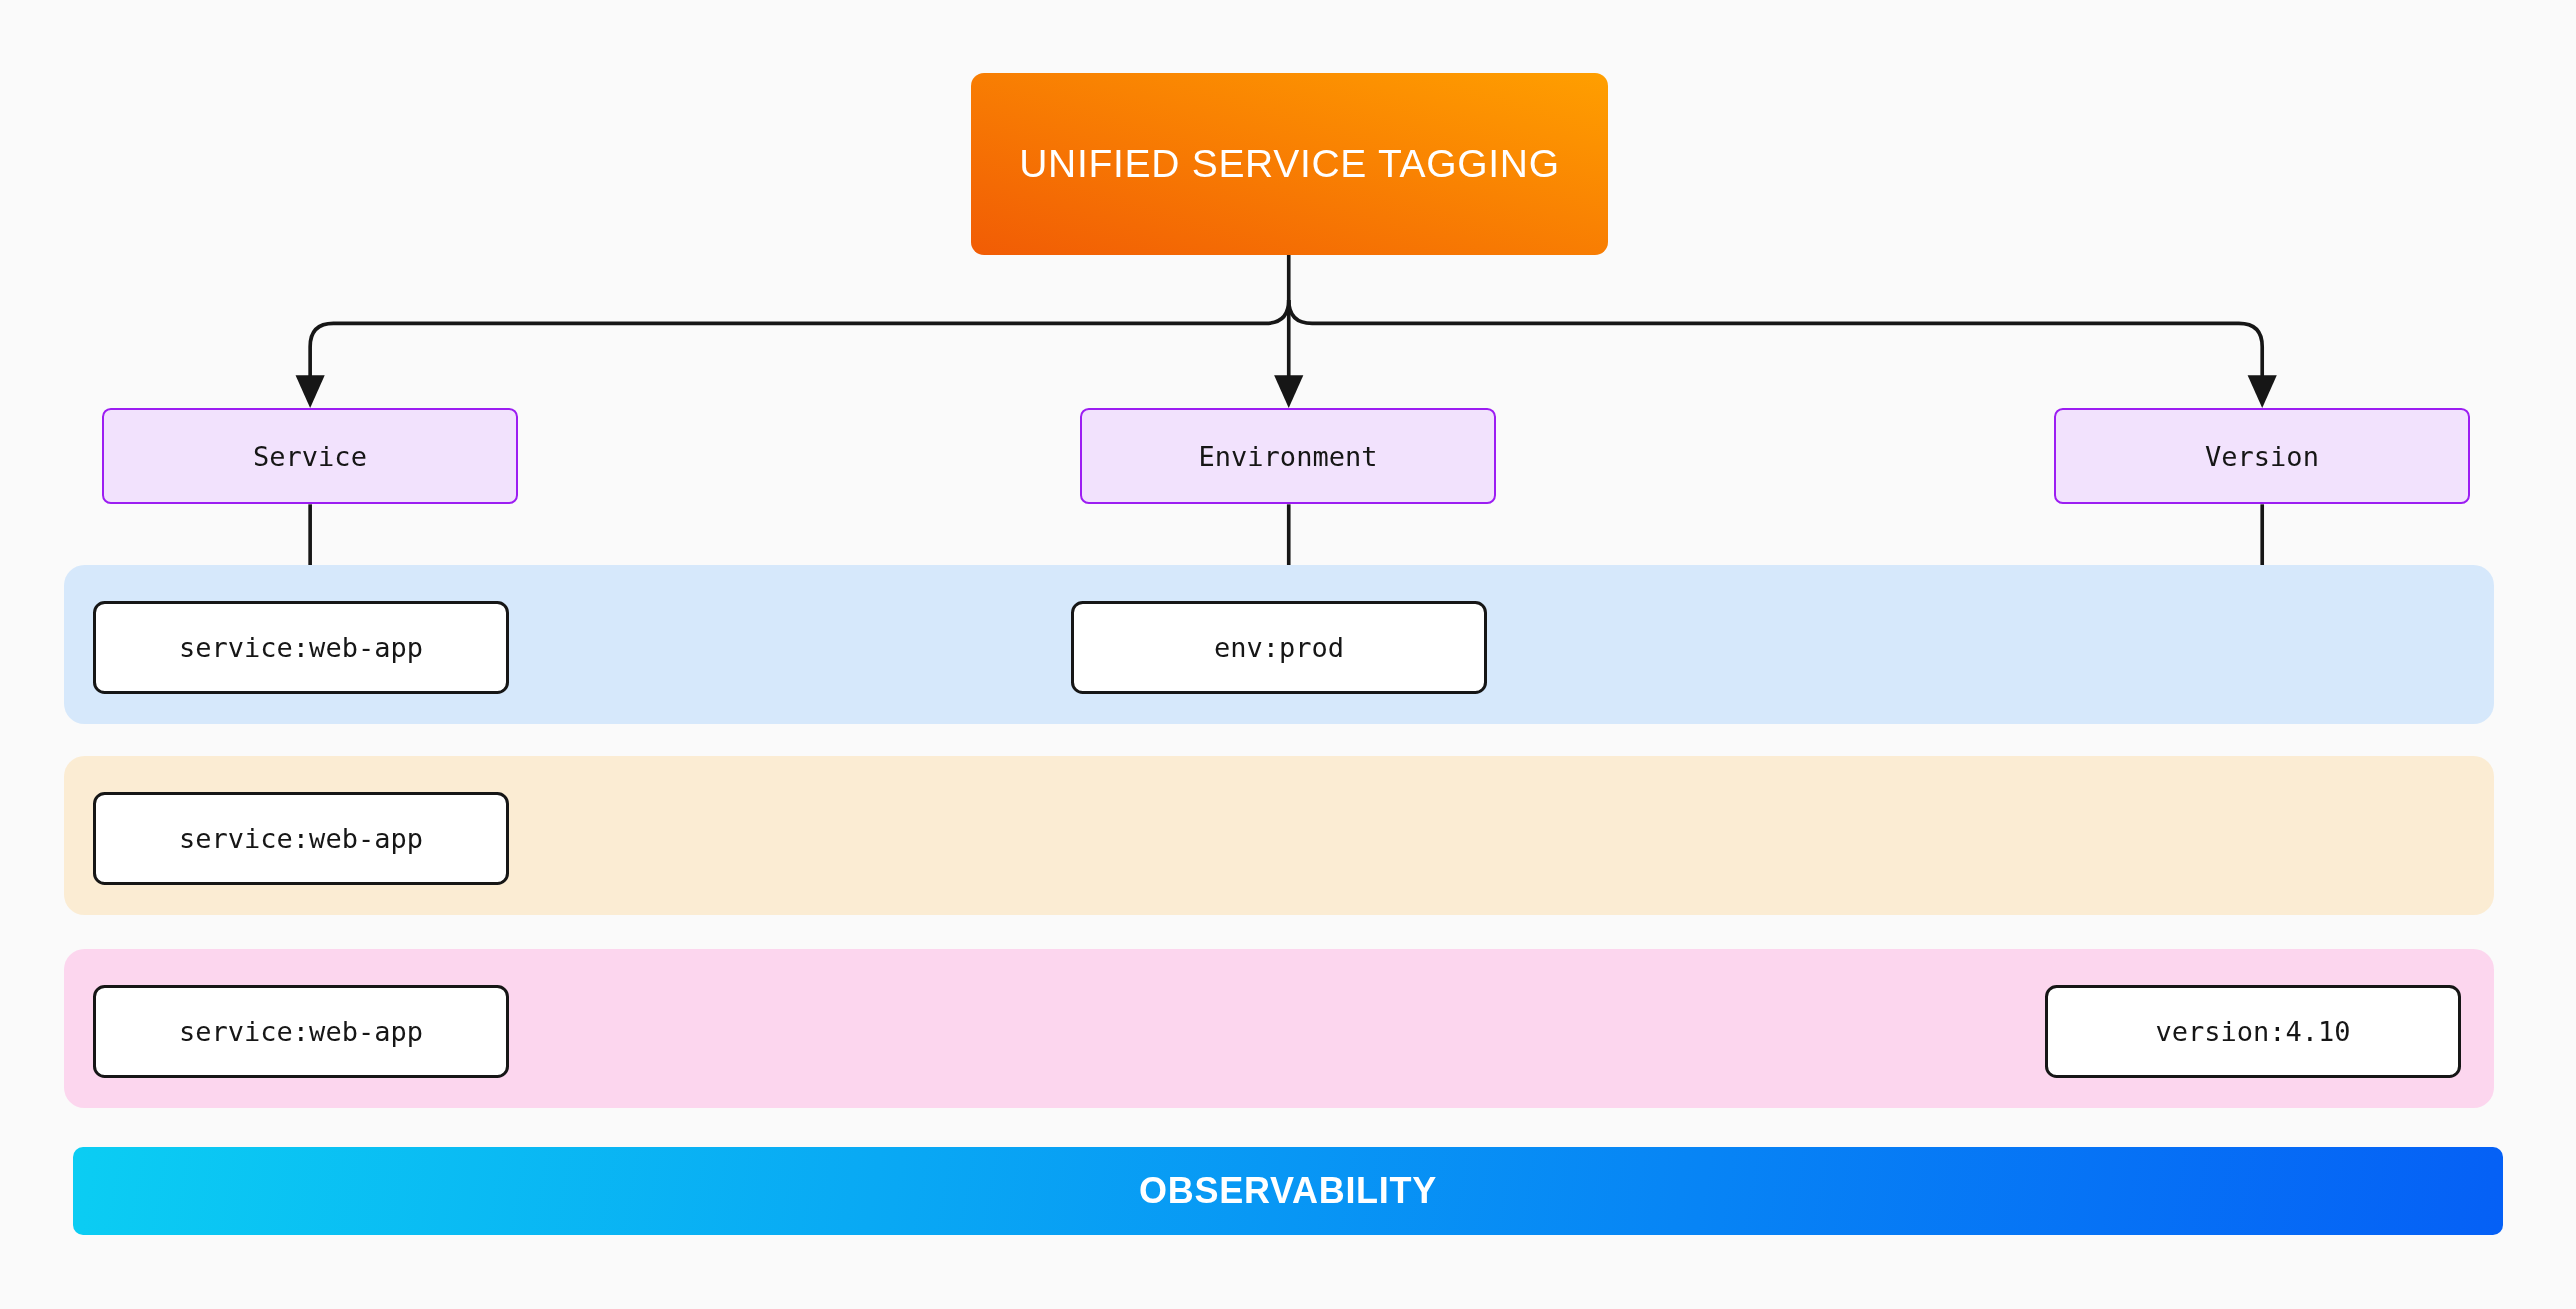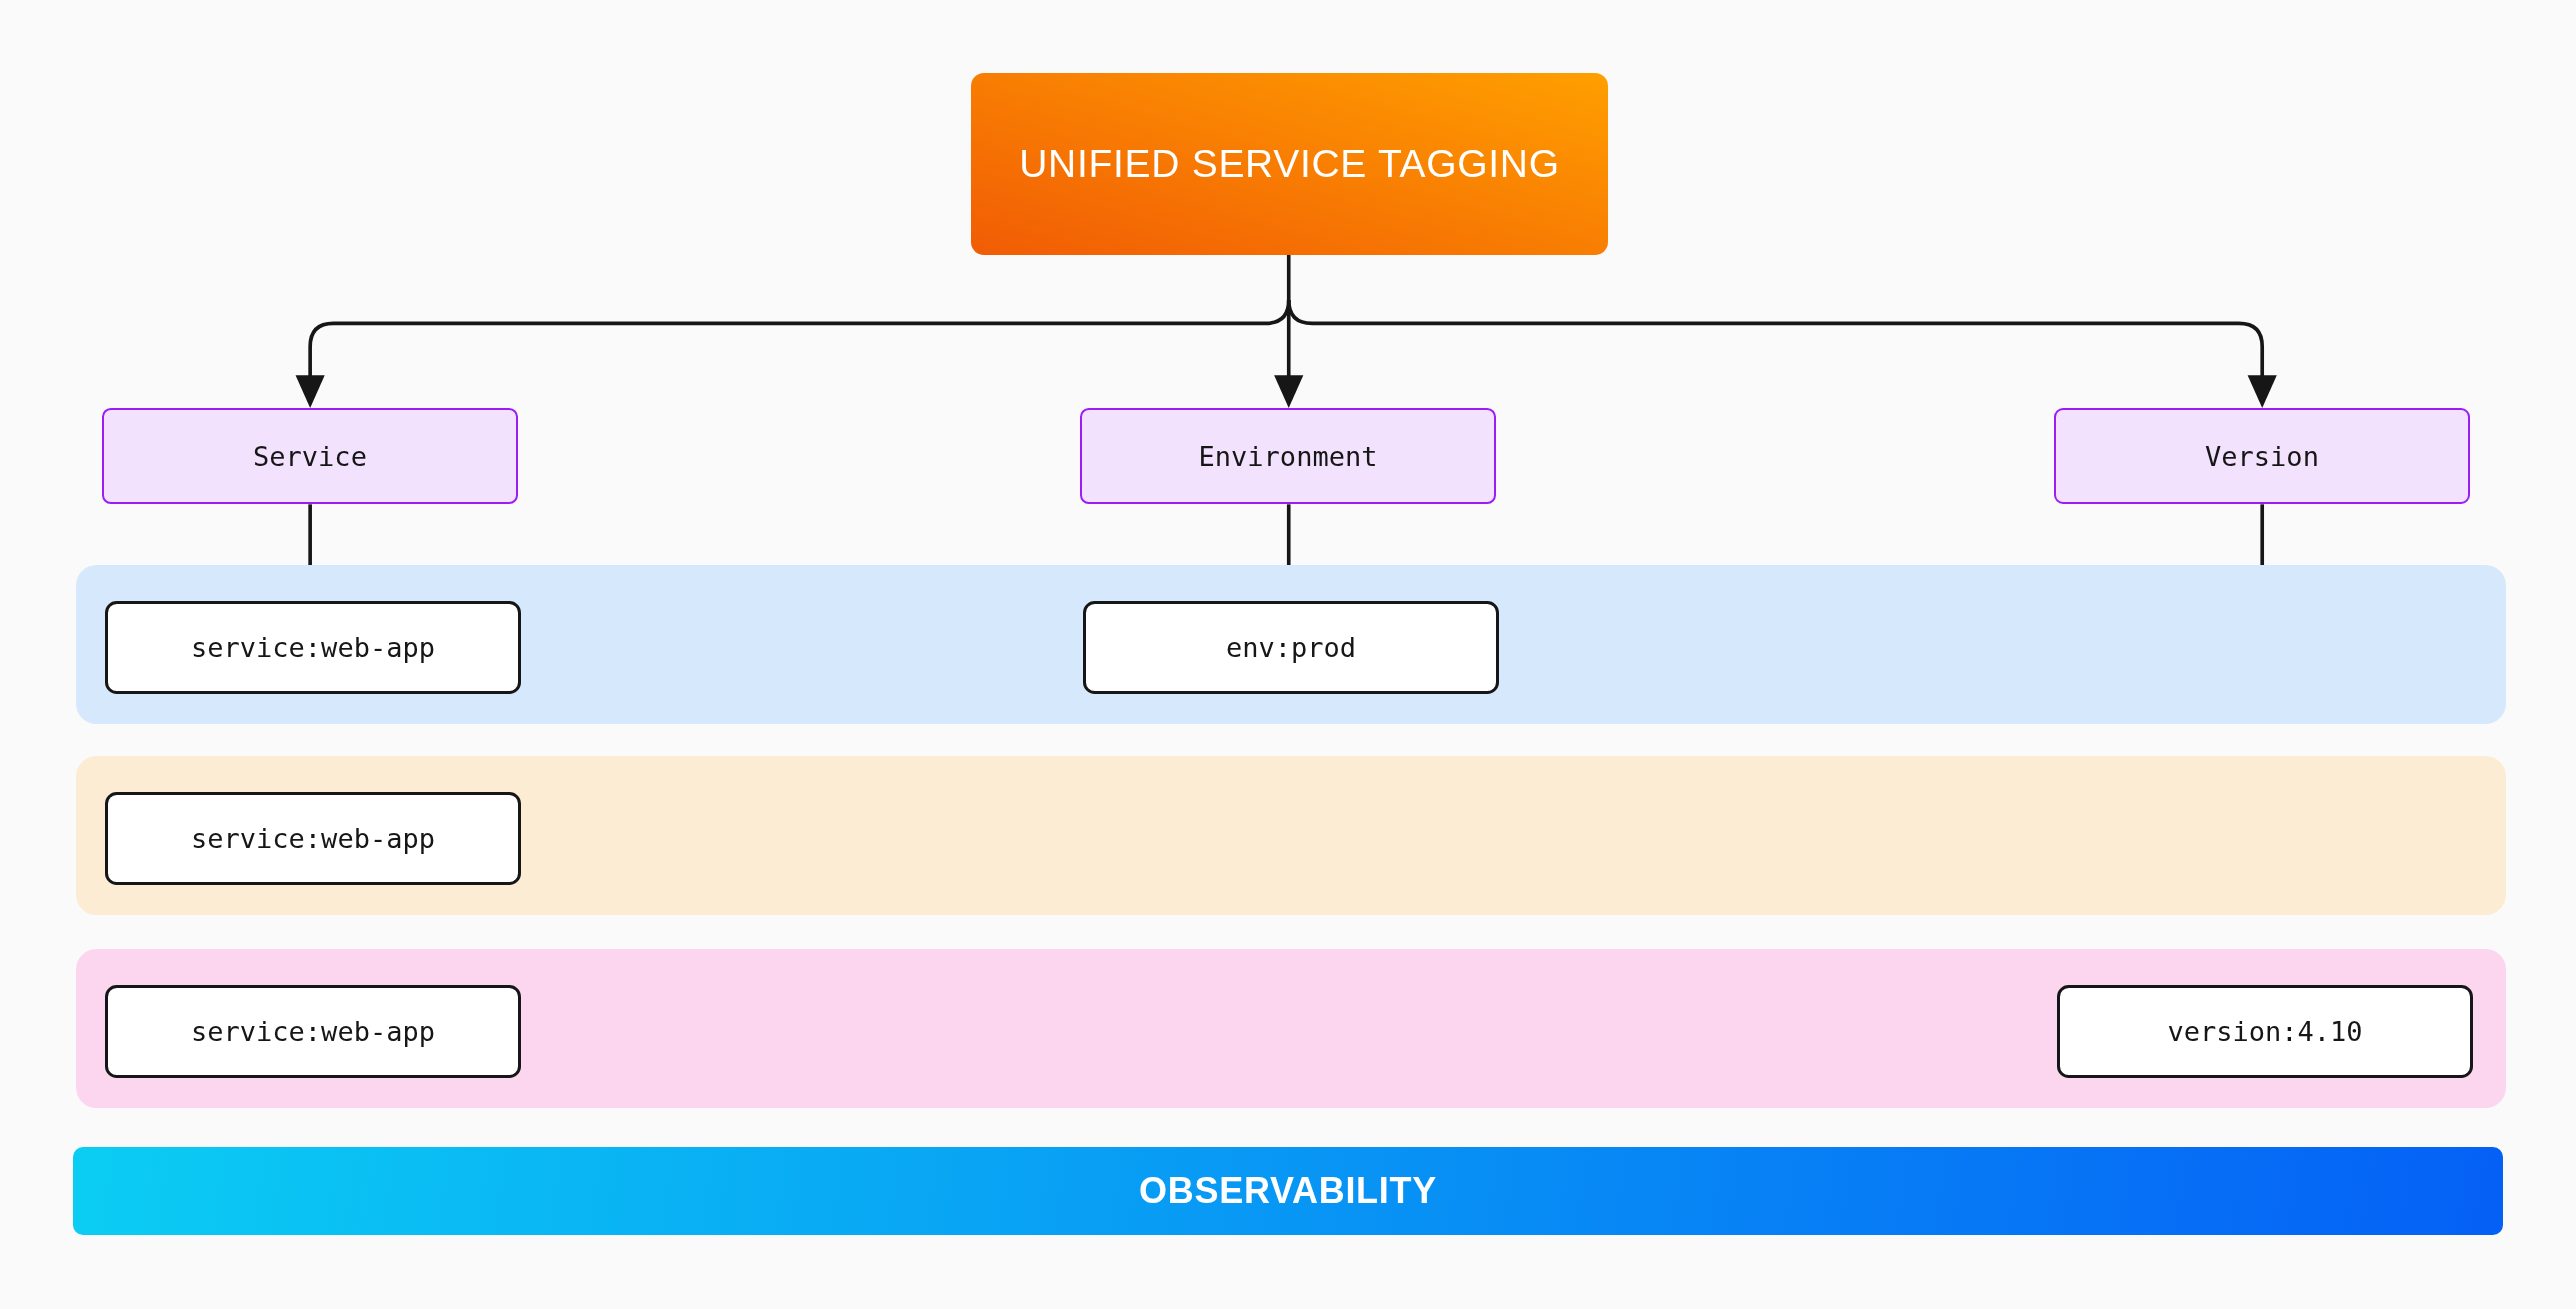--- a/index.html
+++ b/index.html
@@ -47,21 +47,21 @@
     display: flex; align-items: center; justify-content: center;
   }
   .col-box .label,
   .tag-box .label {
     font-family: "DejaVu Sans Mono", monospace;
     color: #161616;
     font-size: 27px;
   }
   .row-band {
     position: absolute;
-    left: 76px;
+    left: 64px;
     width: 2430px; height: 159px;
     border-radius: 20.4px;
   }
   .row-1 { top: 565px;  background: #d6e8fb; }
   .row-2 { top: 756px; background: #fbecd3; }
   .row-3 { top: 949px; background: #fcd6ee; }
   .tag-box {
     position: absolute;
     top: 36px;
     width: 416px; height: 93px;
@@ -70,21 +70,21 @@
     border: 3.6px solid #161616;
     border-radius: 11.7px;
     display: flex; align-items: center; justify-content: center;
   }
   
   .pos-0 { left: 29px;   }  
   .pos-1 { left: 1007px; }  
   .pos-2 { left: 1981px; }  
   .col-abs-0 { left: 102px;  }
   .col-abs-1 { left: 1080px; }
-  .col-abs-2 { left: 2054px; border-radius: 9px; }
+  .col-abs-2 { left: 2054px; }
   .footer-bar {
     position: absolute;
     left: 73px; top: 1147px;
     width: 2430px; height: 88px;
     border-radius: 10px;
     background: linear-gradient(100deg, #0bcdf3, #0560f6);
     display: flex; align-items: center; justify-content: center;
   }
   .footer-text {
     color: #ffffff;

